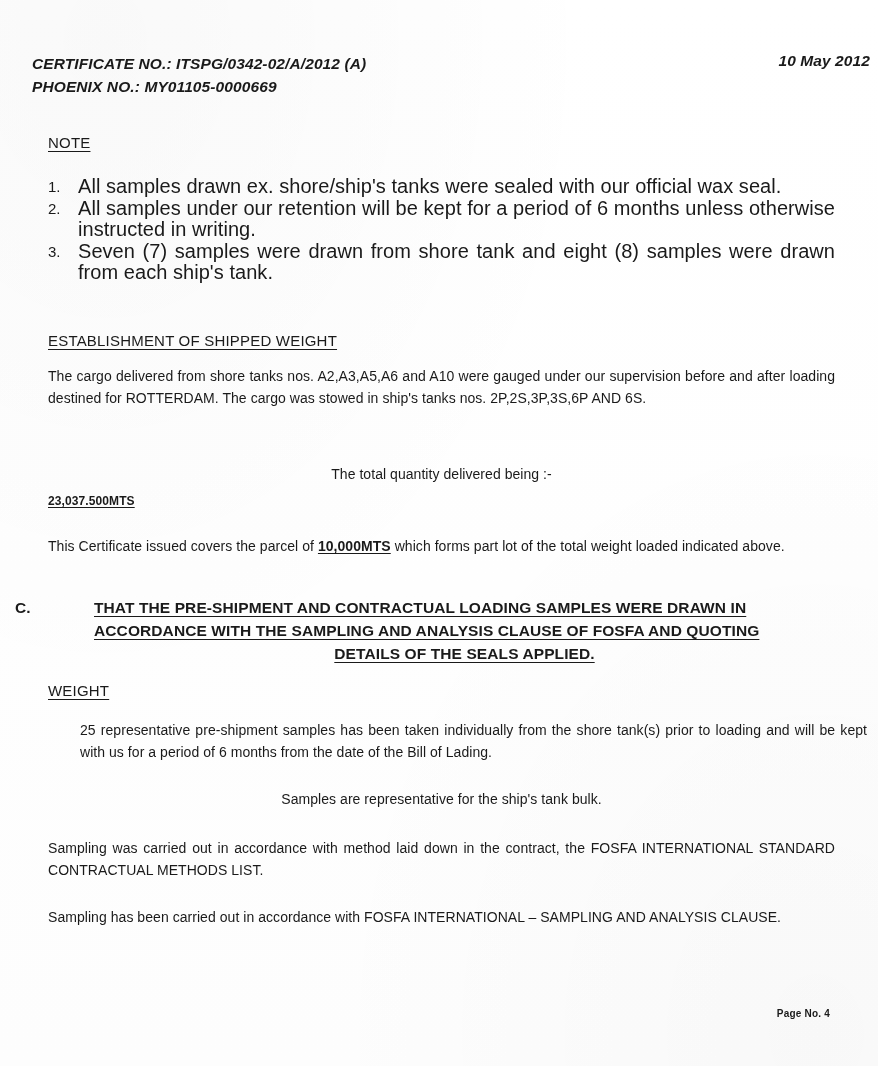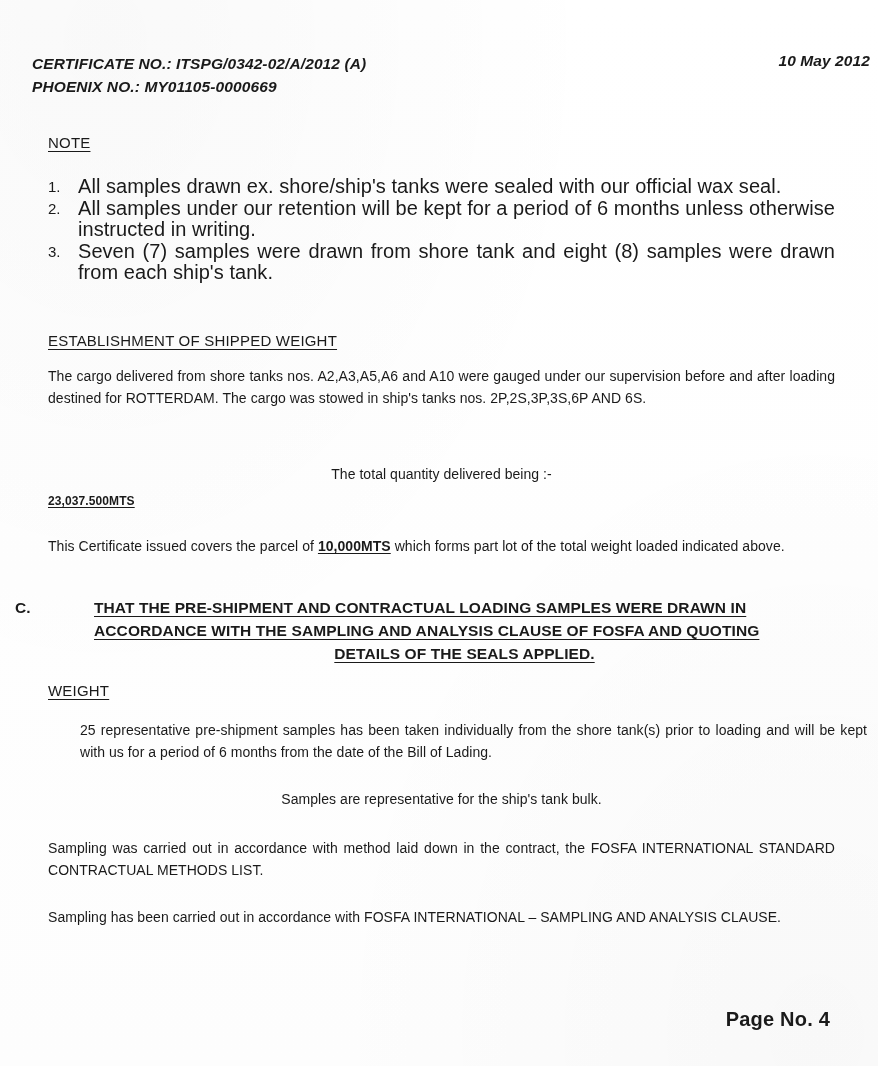--- a/index.html
+++ b/index.html
@@ -158,21 +158,21 @@
     text-decoration: underline;
     text-underline-offset: 2px;
     letter-spacing: 0.1px;
   }
 
   
   .footer {
     position: absolute;
     right: 48px;
     top: 1008px;
-    font-size: 20px;
+    font-size: 10px;
     font-weight: bold;
     letter-spacing: 0.2px;
     padding-left: 11px;
   }
 </style>
 </head>
 <body>
 
 <div class="page">
   <div class="paper-tint"></div>

